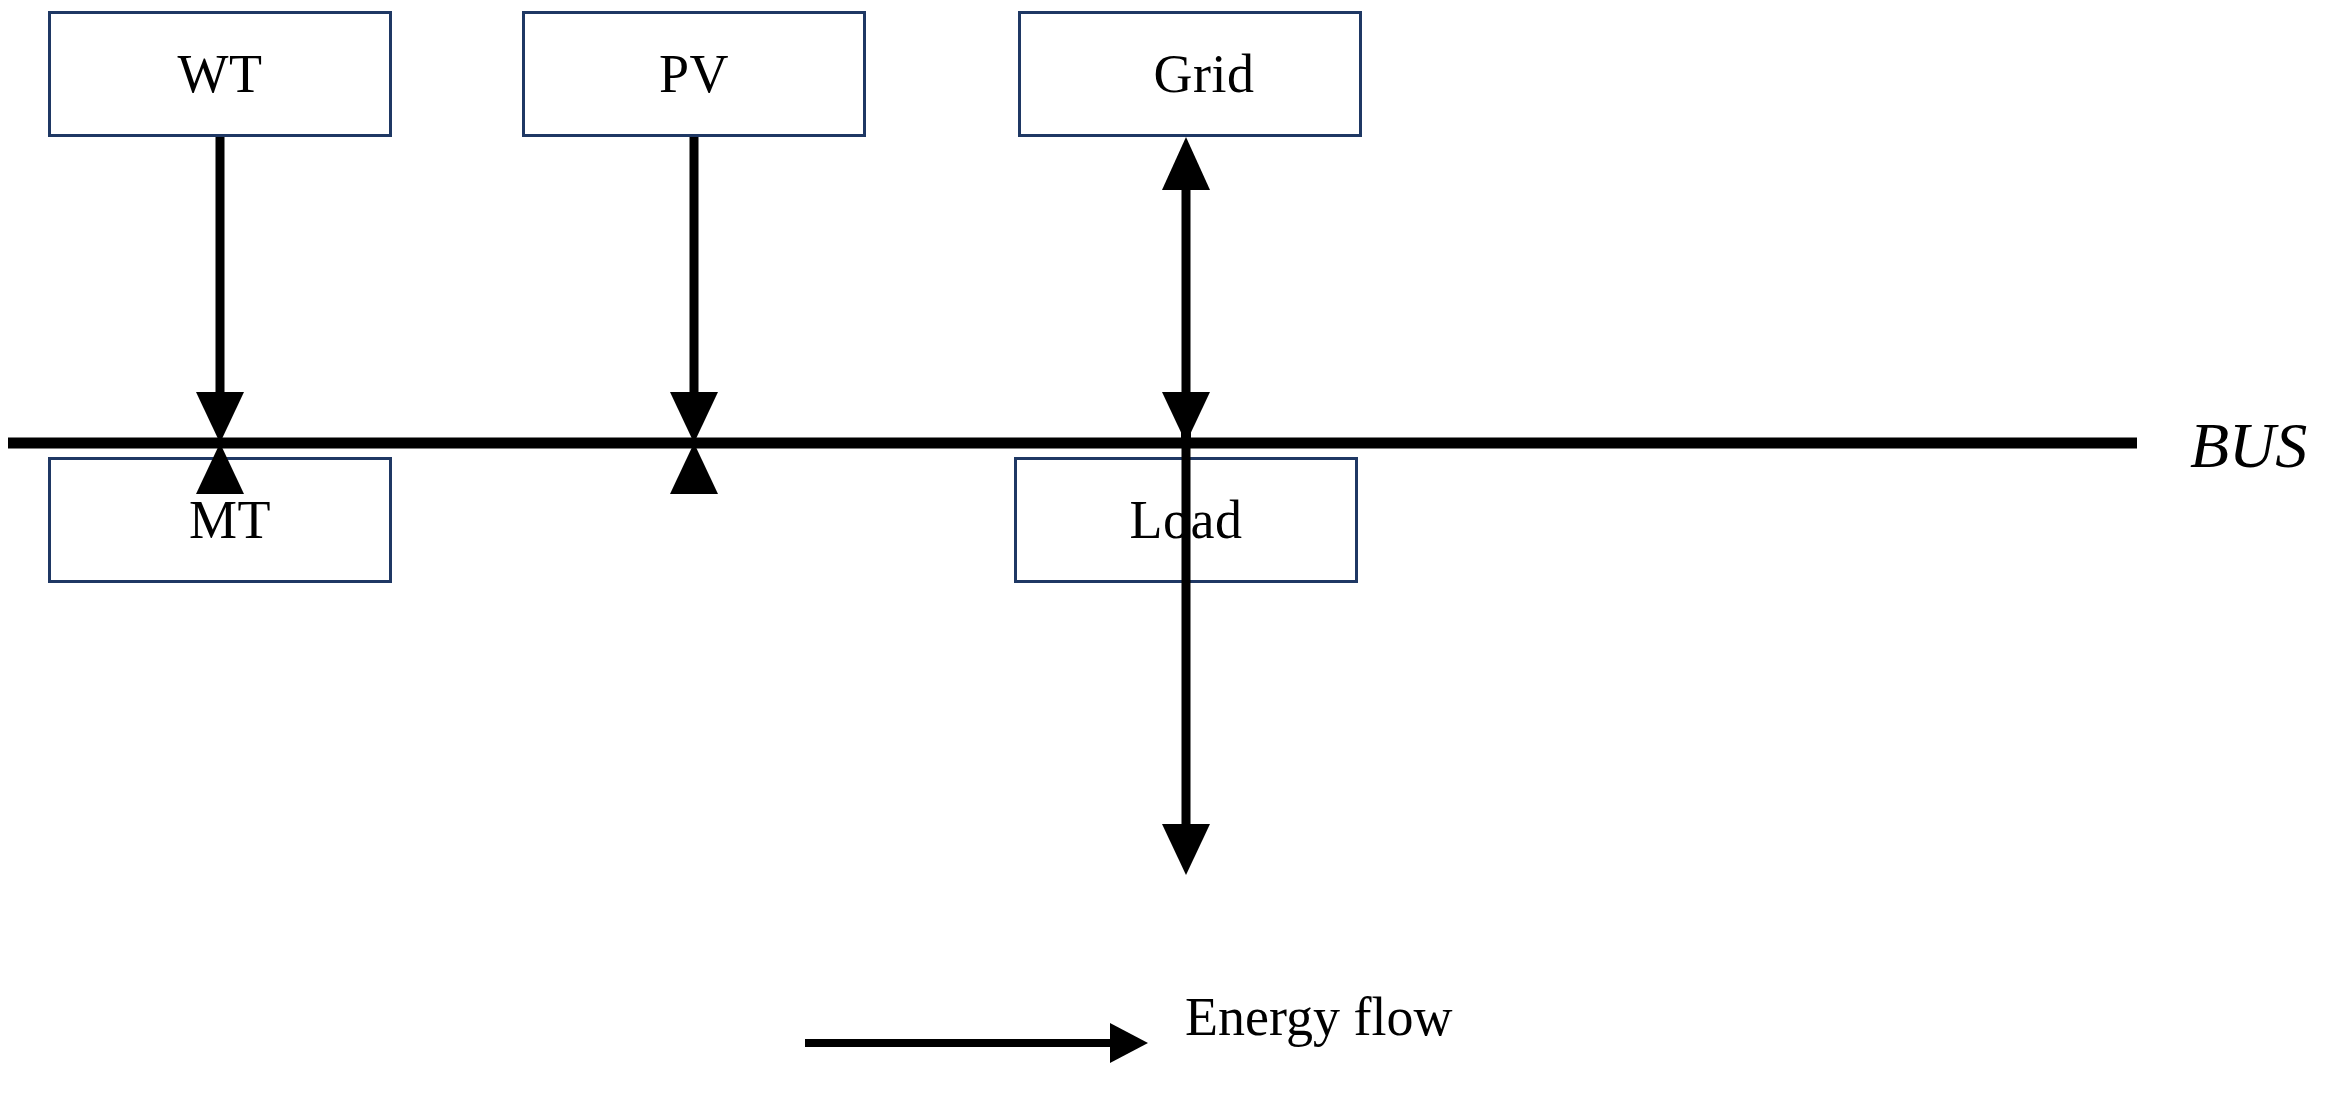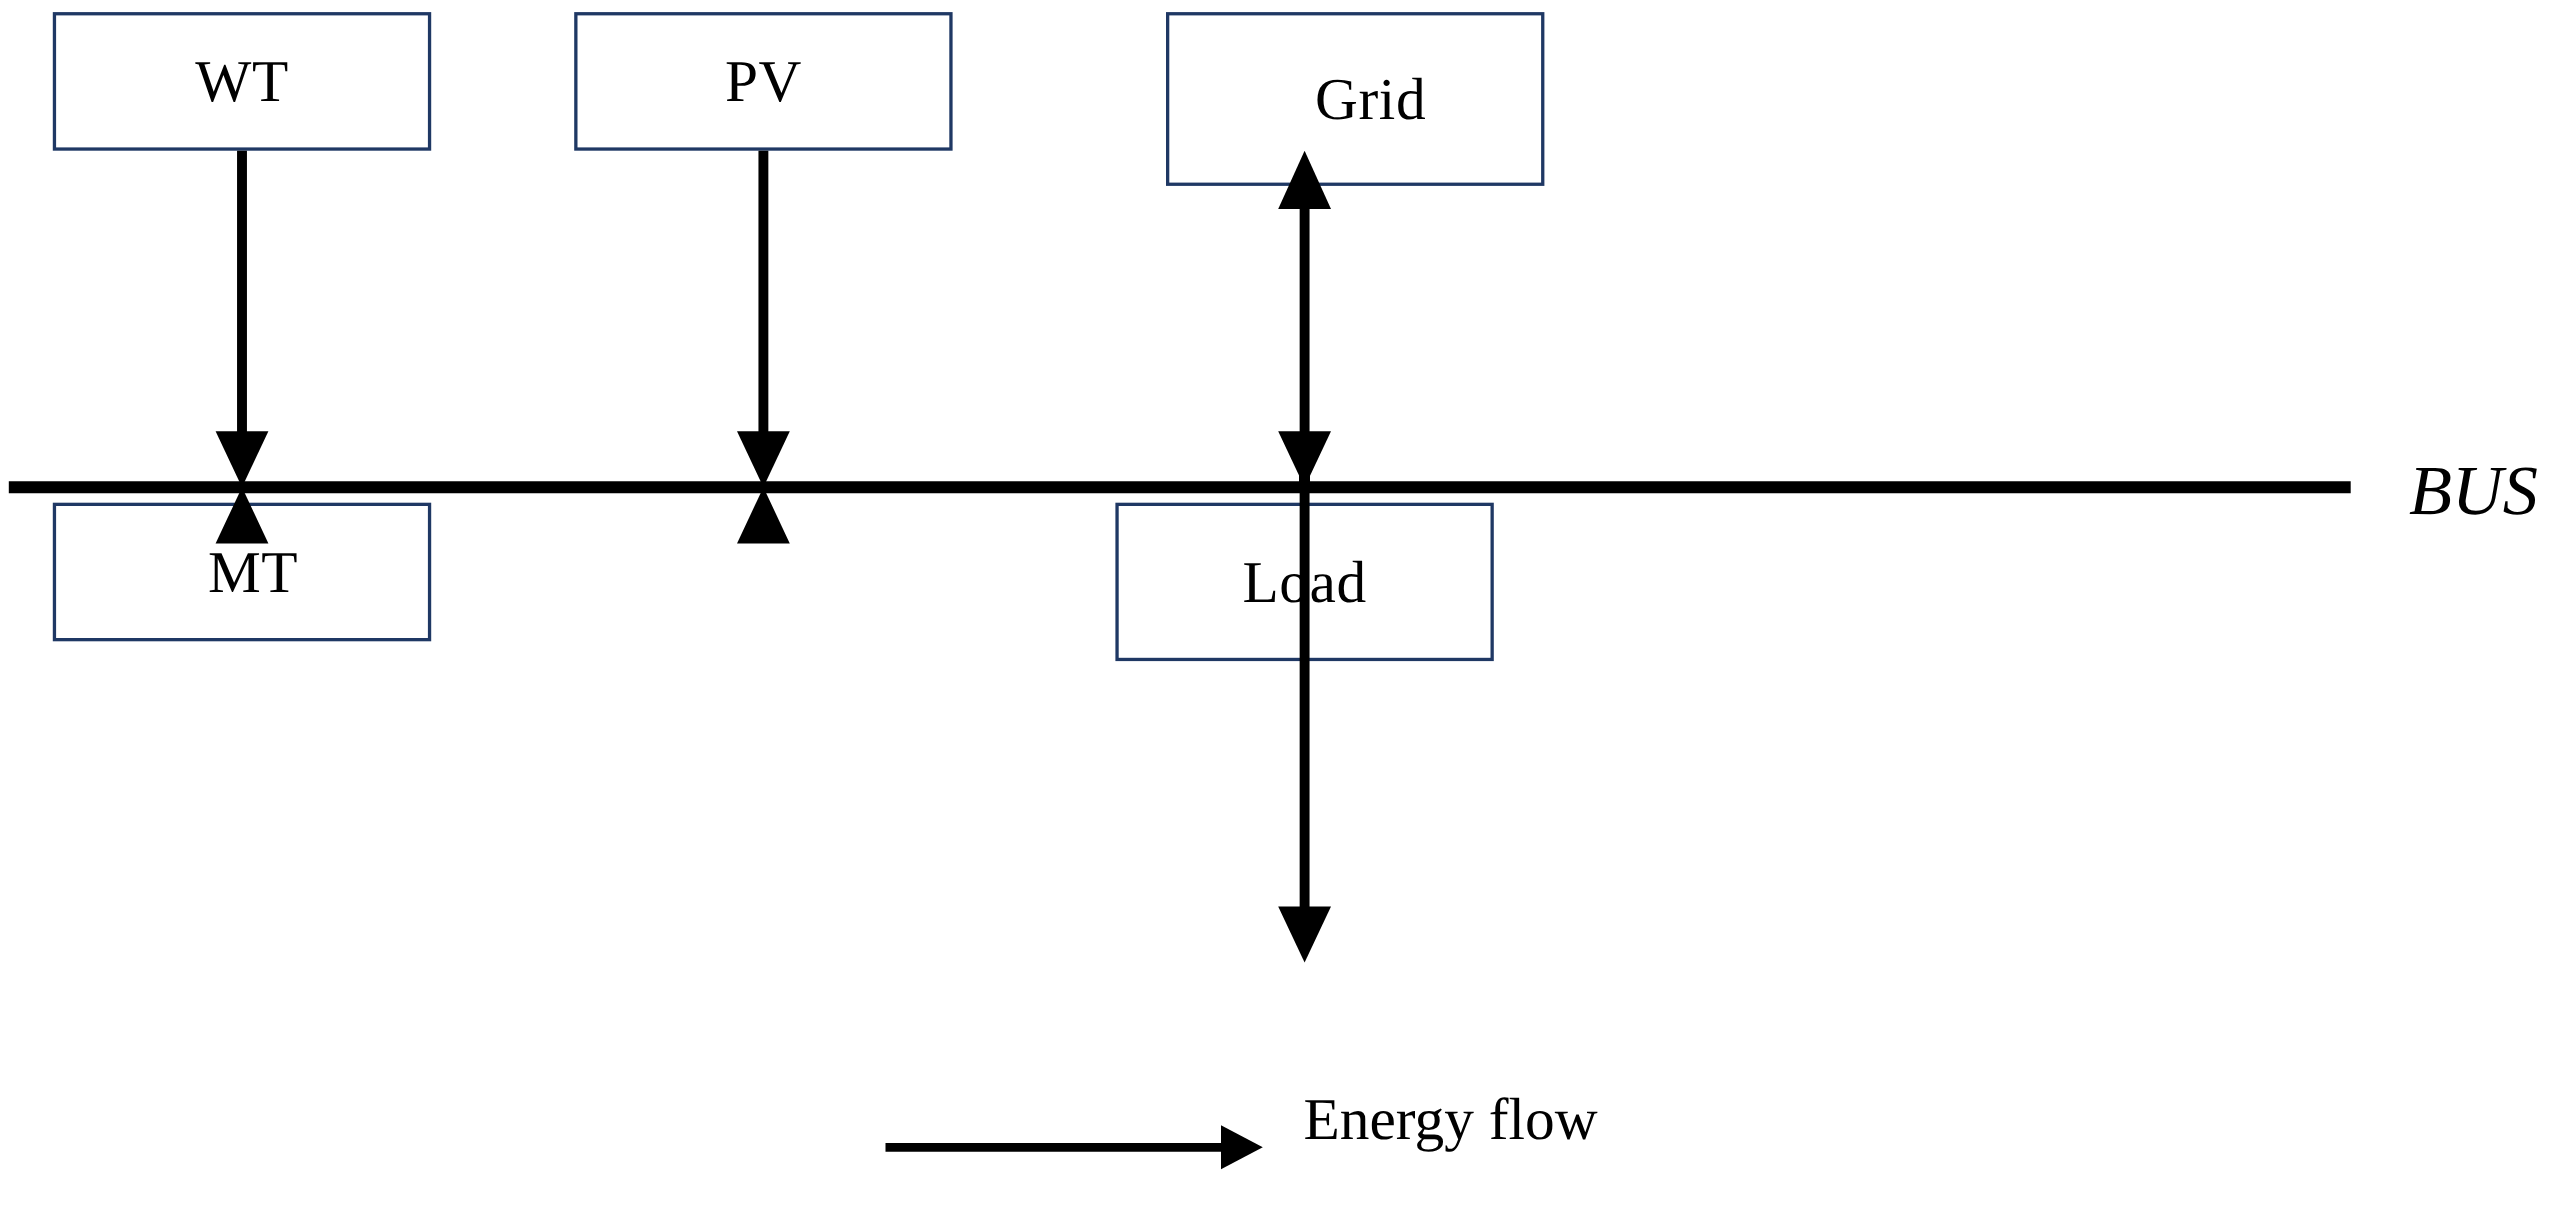--- a/index.html
+++ b/index.html
@@ -66,30 +66,30 @@
 <div id="canvas">
 
   <div class="node-box" style="left:522px; top:11px; width:344px; height:126px;">
     <span class="node-label">PV</span>
   </div>
 
   <div class="node-box" style="left:48px; top:11px; width:344px; height:126px;">
     <span class="node-label">WT</span>
   </div>
 
-  <div class="node-box" style="left:1060px; top:11px; width:344px; height:158px;padding-left:28px;">
+  <div class="node-box" style="left:1018px; top:11px; width:344px; height:126px;padding-left:28px;">
     <span class="node-label">Grid</span>
   </div>
 
   <div class="node-box" style="left:48px; top:457px; width:344px; height:126px;padding-left:20px;">
     <span class="node-label">MT</span>
   </div>
 
 
-  <div class="node-box" style="left:1014px; top:457px; width:344px; height:144px;">
+  <div class="node-box" style="left:1014px; top:457px; width:344px; height:126px;">
     <span class="node-label">Load</span>
   </div>
 
   <svg class="overlay" viewBox="0 0 2339 1095">
 
     <line class="busline" x1="8" y1="443" x2="2137" y2="443"></line>
 
     <line class="wire" x1="220" y1="137" x2="220" y2="404"></line>
     <polygon class="head" points="220,443 196,392 244,392"></polygon>
 

